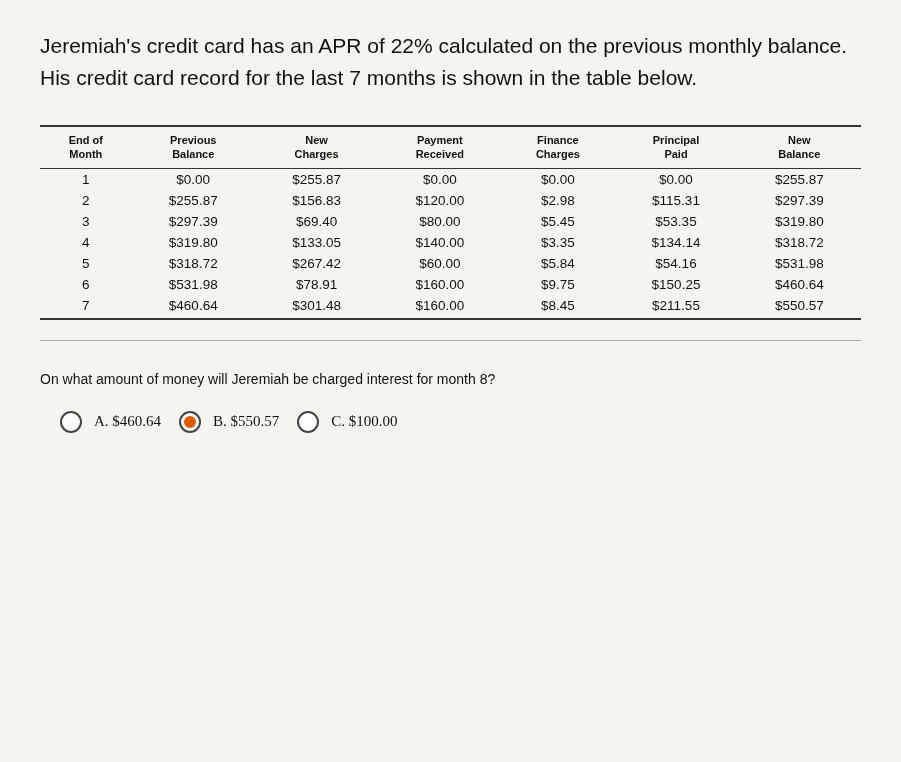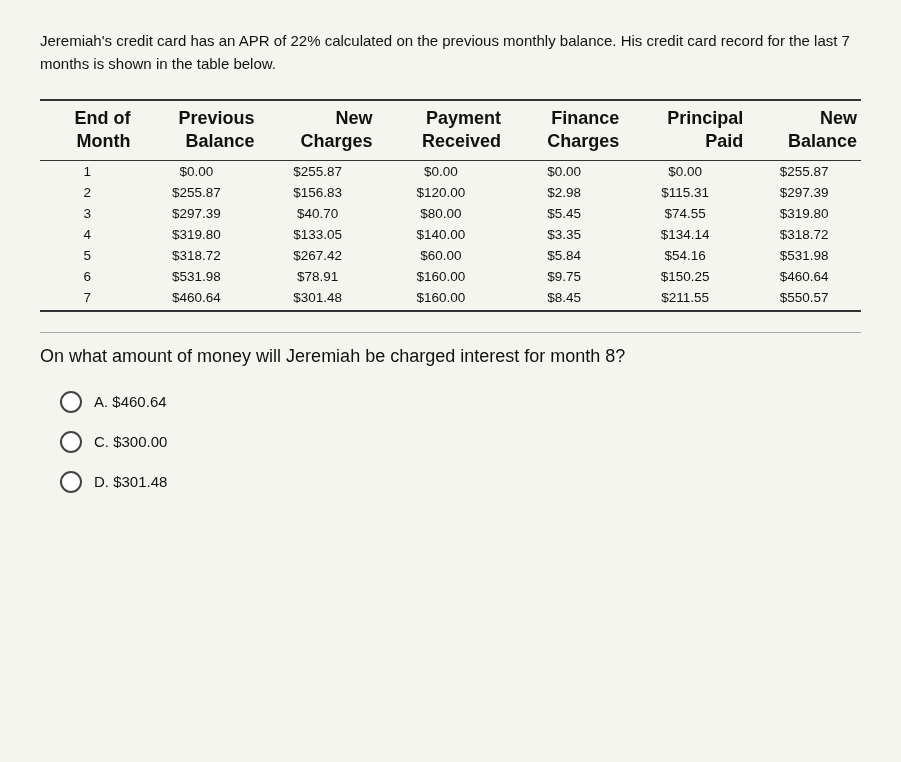--- a/index.html
+++ b/index.html
@@ -6,64 +6,65 @@
     body {
       background: #f5f5f0;
       font-family: Arial, sans-serif;
       font-size: 14px;
       color: #111;
       width: 901px;
       min-height: 762px;
       padding: 30px 40px;
     }
     .intro-text {
-      font-size: 15px;
+      font-size: 21px;
       line-height: 1.5;
-      margin-bottom: 24px;
+      margin-bottom: 32px;
       max-width: 860px;
     }
     .table-container {
       margin-bottom: 20px;
       border-top: 2px solid #333;
       border-bottom: 2px solid #333;
     }
     table {
       width: 100%;
       border-collapse: collapse;
     }
     thead tr {
       border-bottom: 1.5px solid #333;
     }
     th {
-      text-align: right;
+      text-align: center;
       font-weight: bold;
-      font-size: 18px;
+      font-size: 11px;
       padding: 6px 4px;
       line-height: 1.3;
     }
     td {
       text-align: center;
       font-size: 13.5px;
       padding: 3px 4px;
     }
     tbody tr:last-child td {
       padding-bottom: 5px;
     }
     .question-text {
-      font-size: 18px;
+      font-size: 14px;
       margin-bottom: 24px;
       border-top: 1px solid #aaa;
-      padding-top: 13px;
+      padding-top: 30px;
       max-width: 860px;
     }
     .options {
       display: flex;
-      flex-direction: column;
+      flex-direction: row;
       gap: 18px;
       padding-left: 20px;
+      font-family: Liberation Serif, serif;
     }
     .option {
       display: flex;
       align-items: center;
       gap: 12px;
       font-size: 15px;
       cursor: pointer;
     }
     .radio-outer {
       width: 22px;
@@ -119,24 +120,24 @@
           <td>$255.87</td>
           <td>$156.83</td>
           <td>$120.00</td>
           <td>$2.98</td>
           <td>$115.31</td>
           <td>$297.39</td>
         </tr>
         <tr>
           <td>3</td>
           <td>$297.39</td>
-          <td>$40.70</td>
+          <td>$69.40</td>
           <td>$80.00</td>
           <td>$5.45</td>
-          <td>$74.55</td>
+          <td>$53.35</td>
           <td>$319.80</td>
         </tr>
         <tr>
           <td>4</td>
           <td>$319.80</td>
           <td>$133.05</td>
           <td>$140.00</td>
           <td>$3.35</td>
           <td>$134.14</td>
           <td>$318.72</td>
@@ -173,20 +174,22 @@
 </div>
 
 <p class="question-text">On what amount of money will Jeremiah be charged interest for month 8?</p>
 
 <div class="options" id="options-container">
 <div class="option">
       <div class="radio-outer"></div>
       <span class="option-label">A. $460.64</span>
     </div>
     <div class="option">
-      <div class="radio-outer"></div>
-      <span class="option-label">C. $300.00</span>
+      <div class="radio-outer">
+        <div class="radio-inner"></div>
+      </div>
+      <span class="option-label">B. $550.57</span>
     </div>
     <div class="option">
       <div class="radio-outer"></div>
-      <span class="option-label">D. $301.48</span>
+      <span class="option-label">C. $100.00</span>
     </div>
   </div>
 
 </body></html>

